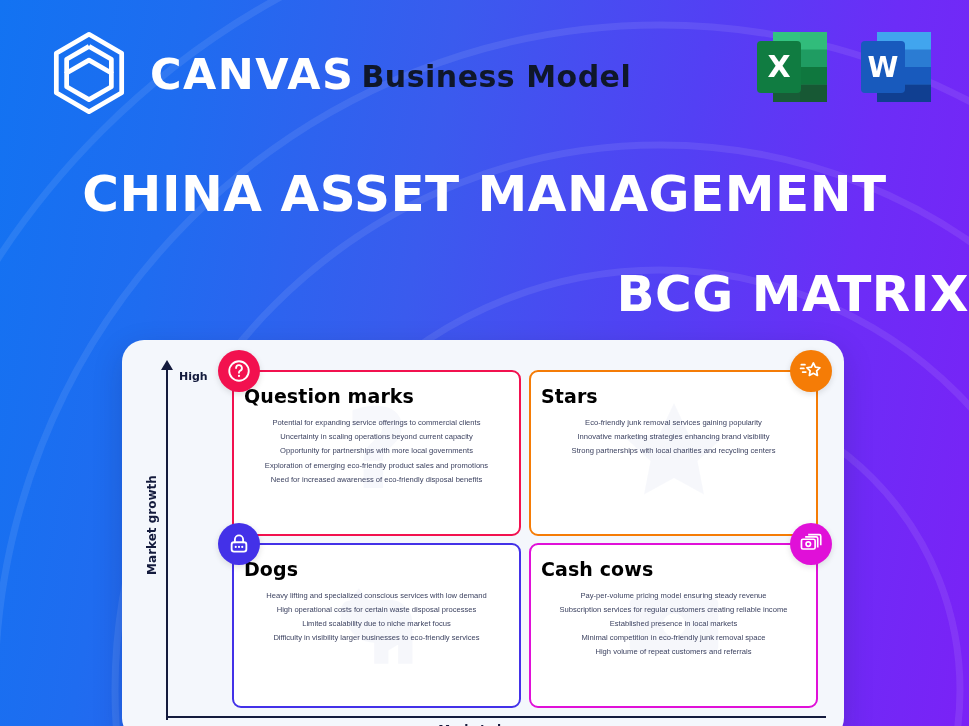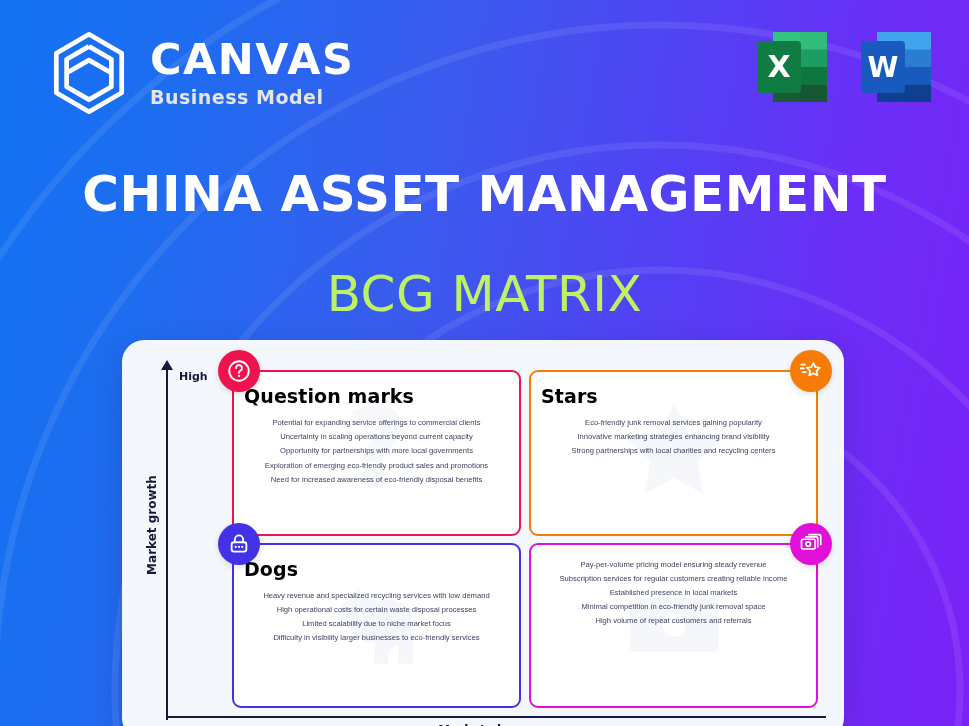--- a/index.html
+++ b/index.html
@@ -20,47 +20,47 @@
   #bg-arcs{ position:absolute; inset:0; z-index:1; pointer-events:none; }
 
   
   .header{ position:absolute; top:0; left:0; right:0; height:140px; z-index:5; }
 
   .logo-wrap{
     position:absolute; left:46px; top:30px;
     display:flex; align-items:center; gap:18px;
   }
   .logo-mark{ width:86px; height:86px; flex:0 0 86px; }
-  .logo-text{ display:flex; flex-direction:column; justify-content:flex-start; padding-top:2px;}
+  .logo-text{ display:flex; flex-direction:row; justify-content:flex-start; padding-top:2px;gap:7px;}
   .logo-title{
     font-size:43px; font-weight:700; color:#ffffff;
     letter-spacing:1.5px; line-height:1; font-family:"DejaVu Sans", sans-serif;
   }
   .logo-sub{
-    font-size:19px; font-weight:600; color:#e5e5e5;
+    font-size:30px; font-weight:600; color:#0f172a;
     letter-spacing:.5px; line-height:1.3; margin-top:4px;
     font-family:"DejaVu Sans", sans-serif;
   }
 
   .office-icons{ position:absolute; right:32px; top:26px; display:flex; gap:22px; }
   .office-icon{ width:82px; height:82px; position:relative; }
 
   
   .main-title{
     position:absolute; left:0; right:0; top:168px;
     text-align:center; color:#fff;
     font-family:"DejaVu Sans", sans-serif;
     font-size:50px; font-weight:700; letter-spacing:.5px;
     z-index:5; line-height:1.05;
   }
   .sub-title{
     position:absolute; left:0; right:0; top:268px;
-    text-align:center; color:#bef264;
-    font-family:"DejaVu Sans", sans-serif;
-    font-size:50px; font-weight:400; letter-spacing:.5px;
+    text-align:right; color:#ffffff;
+    font-family:"DejaVu Sans", sans-serif;
+    font-size:50px; font-weight:700; letter-spacing:.5px;
     z-index:5; line-height:1.05;
   }
 
   
   .matrix-card{
     position:absolute; left:122px; top:340px; width:722px; height:400px;
     background:#f4f7fc; border-radius:22px; z-index:6;
     box-shadow:0 10px 30px rgba(20,20,60,.18);
     overflow:hidden;
   }
@@ -276,21 +276,21 @@
           <rect x="5.2" y="10.4" width="13.6" height="8.6" rx="2.2"></rect>
           <path d="M8.2 10.4V7.9a3.8 3.8 0 0 1 7.6 0v2.5"></path>
           <circle cx="9" cy="14.7" r="1" fill="#fff" stroke="none"></circle>
           <circle cx="12" cy="14.7" r="1" fill="#fff" stroke="none"></circle>
           <circle cx="15" cy="14.7" r="1" fill="#fff" stroke="none"></circle>
         </svg>
       </div>
       <div class="quad-inner">
         <div class="quad-title">Dogs</div>
         <ul class="quad-list">
-          <li>Heavy revenue and specialized recycling services with low demand</li>
+          <li>Heavy lifting and specialized conscious services with low demand</li>
           <li>High operational costs for certain waste disposal processes</li>
           <li>Limited scalability due to niche market focus</li>
           <li>Difficulty in visibility larger businesses to eco-friendly services</li>
         </ul>
       </div>
     </div>
 
     <div class="quad" style="border-color:#e010d8;">
       <div class="wm">
         <svg width="118" height="118" viewBox="0 0 24 24" fill="#7d8cc4">
@@ -299,20 +299,21 @@
       </div>
       <div class="badge tr" style="background:#e010d8;">
         <svg width="26" height="26" viewBox="0 0 24 24" fill="none" stroke="#fff" stroke-width="1.55" stroke-linejoin="round">
           <rect x="3.2" y="7.6" width="12.6" height="9" rx="1.4"></rect>
           <path d="M6.6 5.4h10.2a1.4 1.4 0 0 1 1.4 1.4v8.4"></path>
           <path d="M9.4 3.4h10.2a1.4 1.4 0 0 1 1.4 1.4v8.4"></path>
           <circle cx="9.5" cy="12.1" r="2.1"></circle>
         </svg>
       </div>
       <div class="quad-inner">
+        <div class="quad-title">Cash cows</div>
         <ul class="quad-list">
           <li>Pay-per-volume pricing model ensuring steady revenue</li>
           <li>Subscription services for regular customers creating reliable income</li>
           <li>Established presence in local markets</li>
           <li>Minimal competition in eco-friendly junk removal space</li>
           <li>High volume of repeat customers and referrals</li>
         </ul>
       </div>
     </div>
 

